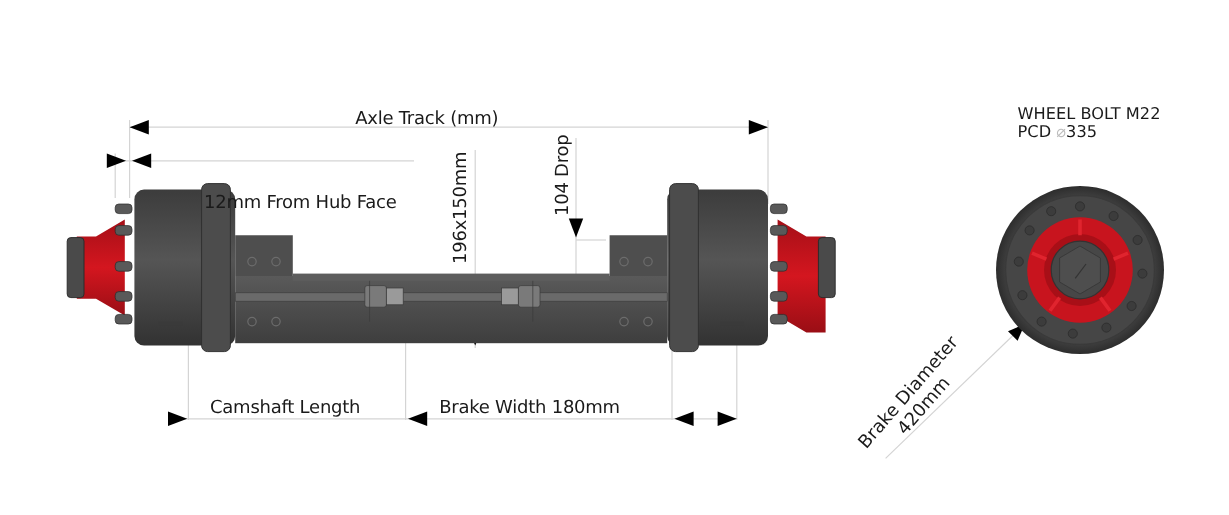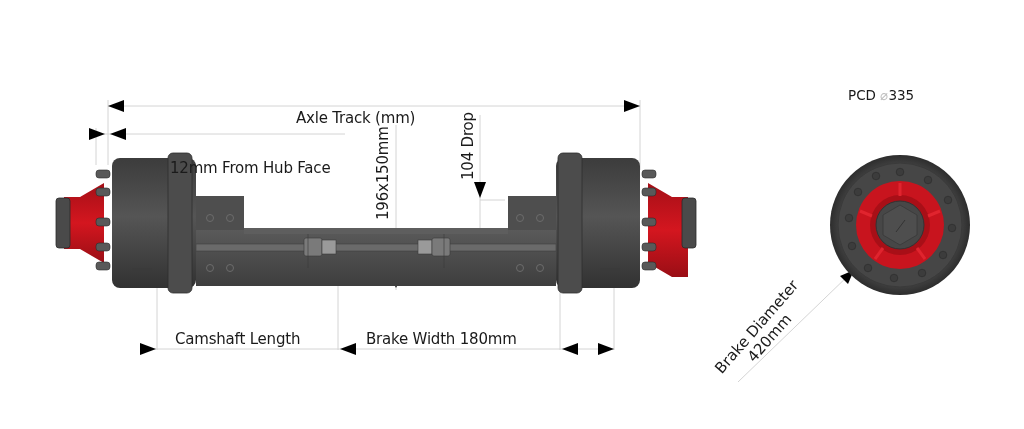--- a/index.html
+++ b/index.html
@@ -174,28 +174,29 @@
       <circle cx="894" cy="278" r="3.8"></circle>
         <circle cx="868" cy="268" r="3.8"></circle>
       <circle cx="852" cy="246" r="3.8"></circle>
         <circle cx="849" cy="218" r="3.8"></circle>
       <circle cx="858" cy="192" r="3.8"></circle>
         <circle cx="876" cy="176" r="3.8"></circle>
     </g>
   </g>
 </svg>
 
-<div class="lbl" style="left:296px; top:89px;margin-top:20px;">Axle Track (mm)</div>
+<div class="lbl" style="left:296px; top:89px;">Axle Track (mm)</div>
 <div class="lbl" style="left:170px; top:117px;margin-top:42px;">12mm From Hub Face</div>
 <div class="lbl vert" style="left:374px; top:220px;">196x150mm</div>
 <div class="lbl vert" style="left:459px; top:180px;">104 Drop</div>
 <div class="lbl" style="left:175px; top:330px;text-align:center;">Camshaft Length</div>
 <div class="lbl" style="left:366px; top:330px;">Brake Width 180mm</div>
 
 <div class="spec">
+  <div>WHEEL BOLT M22</div>
   <div>
     <span>PCD</span>
     <span class="pcd-sym">⌀</span><span>335</span>
   </div>
 </div>
 
 <div class="diam">
   <div>Brake Diameter</div>
   <div>420mm</div>
 </div>

